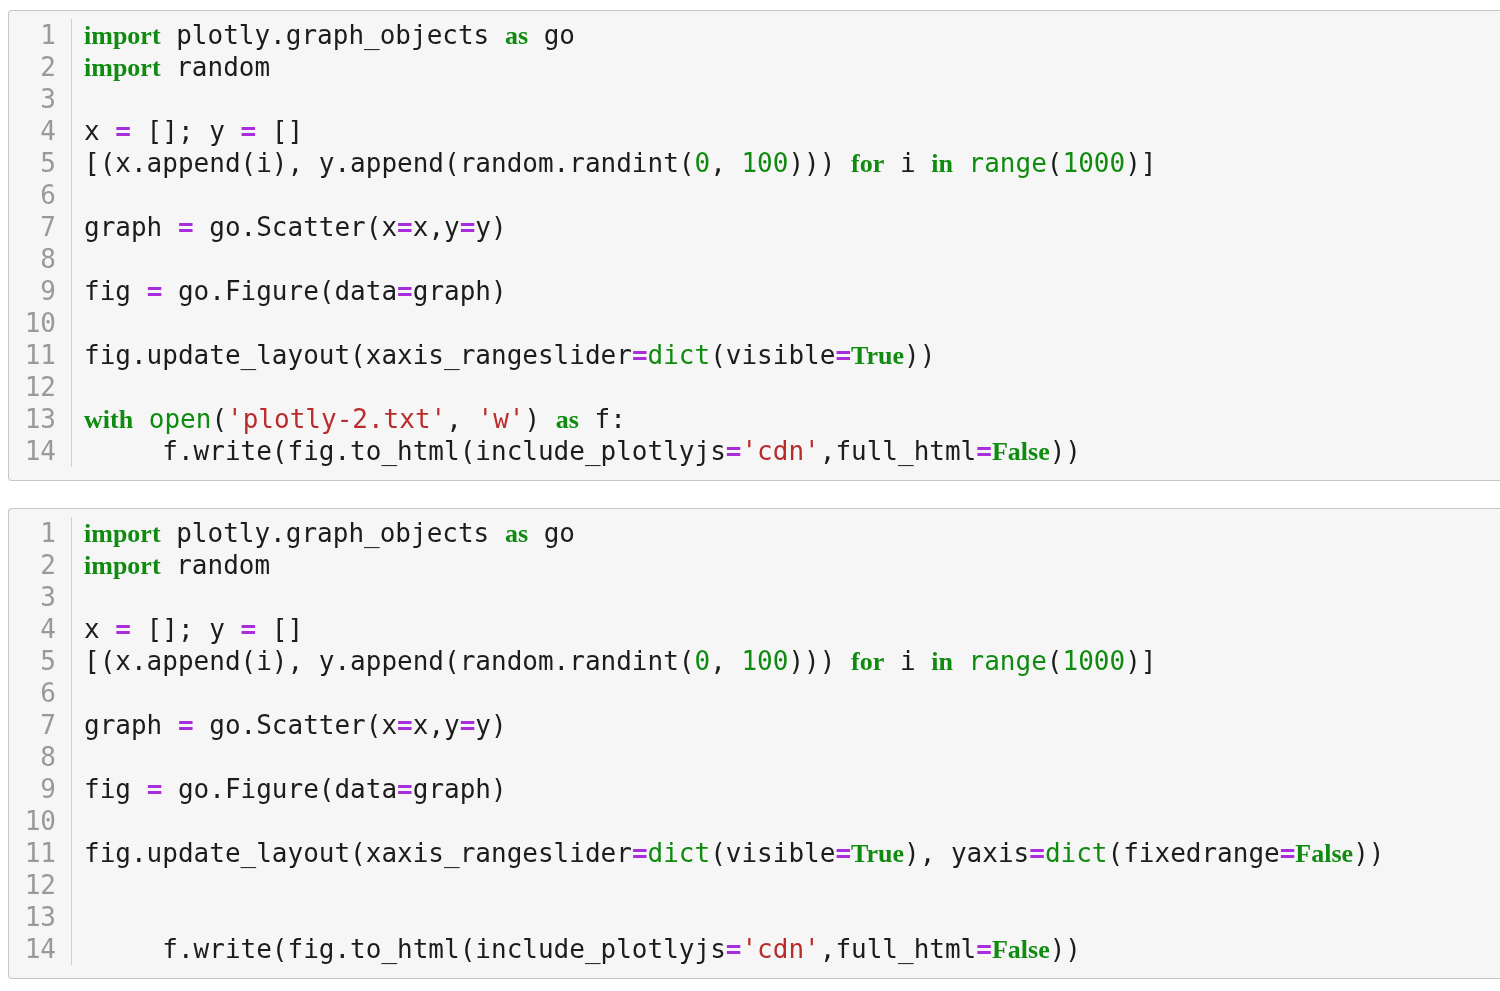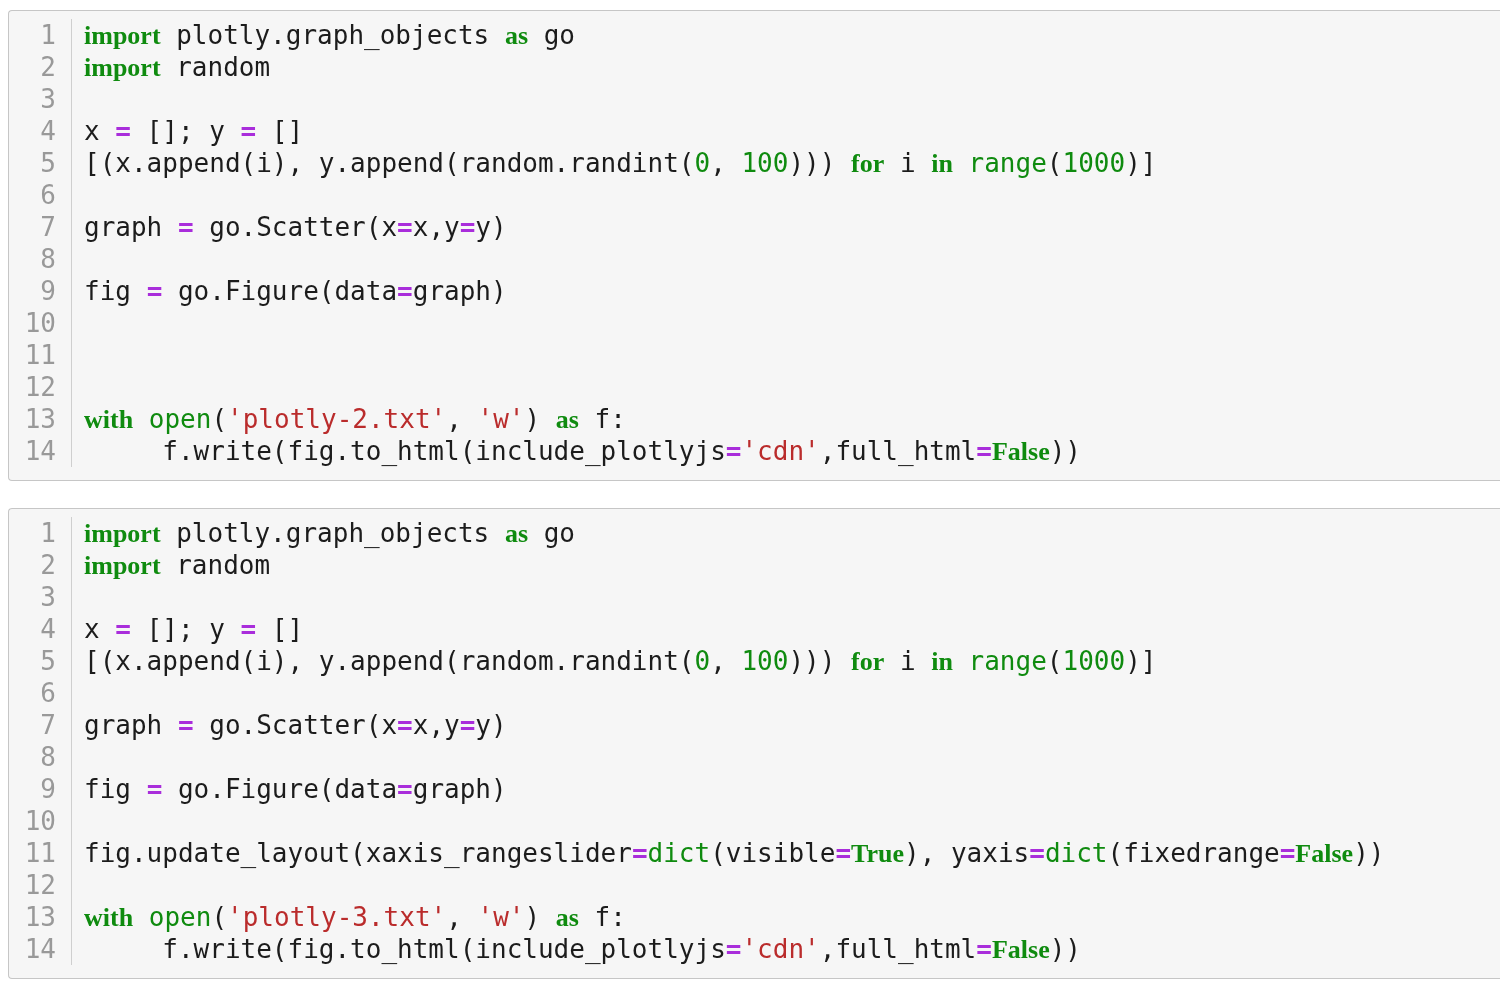--- a/index.html
+++ b/index.html
@@ -99,20 +99,21 @@
       <div class="row">
         <div class="ln">9</div>
         <div class="code"><span class="tok-plain">fig </span><span class="tok-op">=</span><span class="tok-plain"> go.Figure(data</span><span class="tok-op">=</span><span class="tok-plain">graph)</span></div>
       </div>
       <div class="row">
         <div class="ln">10</div>
         <div class="code"></div>
       </div>
       <div class="row">
         <div class="ln">11</div>
+        <div class="code"><span class="tok-plain">fig.update_layout(xaxis_rangeslider</span><span class="tok-op">=</span><span class="tok-fn">dict</span><span class="tok-plain">(visible</span><span class="tok-op">=</span><span class="tok-kw">True</span><span class="tok-plain">))</span></div>
       </div>
       <div class="row">
         <div class="ln">12</div>
         <div class="code"></div>
       </div>
       <div class="row">
         <div class="ln">13</div>
         <div class="code"><span class="tok-kw">with</span><span class="tok-plain"> </span><span class="tok-fn">open</span><span class="tok-plain">(</span><span class="tok-str">'plotly-2.txt'</span><span class="tok-plain">, </span><span class="tok-str">'w'</span><span class="tok-plain">) </span><span class="tok-kw">as</span><span class="tok-plain"> f:</span></div>
       </div>
       <div class="row">
@@ -164,21 +165,20 @@
       <div class="row">
         <div class="ln">11</div>
         <div class="code"><span class="tok-plain">fig.update_layout(xaxis_rangeslider</span><span class="tok-op">=</span><span class="tok-fn">dict</span><span class="tok-plain">(visible</span><span class="tok-op">=</span><span class="tok-kw">True</span><span class="tok-plain">), yaxis</span><span class="tok-op">=</span><span class="tok-fn">dict</span><span class="tok-plain">(fixedrange</span><span class="tok-op">=</span><span class="tok-kw">False</span><span class="tok-plain">))</span></div>
       </div>
       <div class="row">
         <div class="ln">12</div>
         <div class="code"></div>
       </div>
       <div class="row">
         <div class="ln">13</div>
-        <div class="code"><span class="tok-kw">with</span><span class="tok-plain"> </span><span class="tok-fn">open</span><span class="tok-plain">(</span><span class="tok-str">'plotly-3.txt'</span><span class="tok-plain">, </span><span class="tok-str">'w'</span><span class="tok-plain">) </span><span class="tok-kw">as</span><span class="tok-plain"> f:</span></div>
       </div>
       <div class="row">
         <div class="ln">14</div>
         <div class="code"><span class="tok-plain">     f.write(fig.to_html(include_plotlyjs</span><span class="tok-op">=</span><span class="tok-str">'cdn'</span><span class="tok-plain">,full_html</span><span class="tok-op">=</span><span class="tok-kw">False</span><span class="tok-plain">))</span></div>
       </div>
     </div>
 
 </div>
 
 </body></html>

